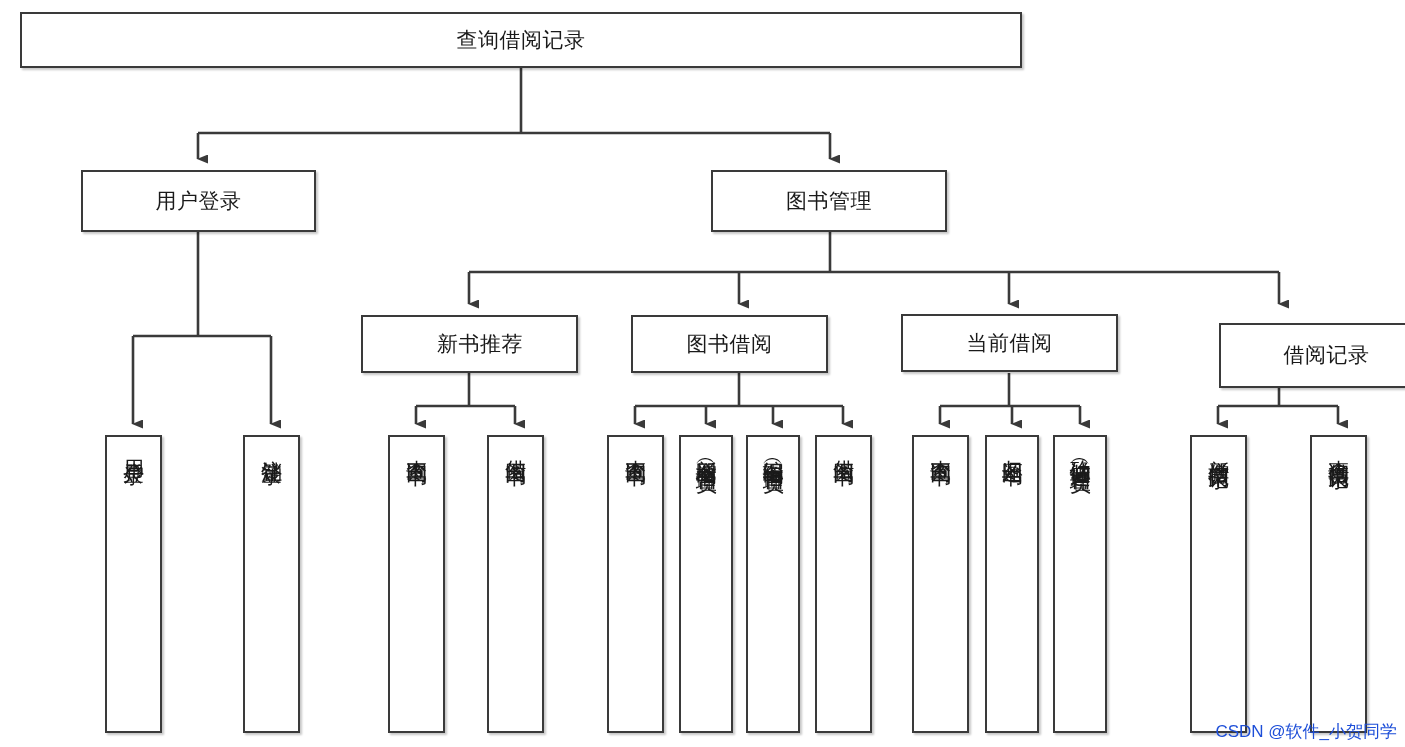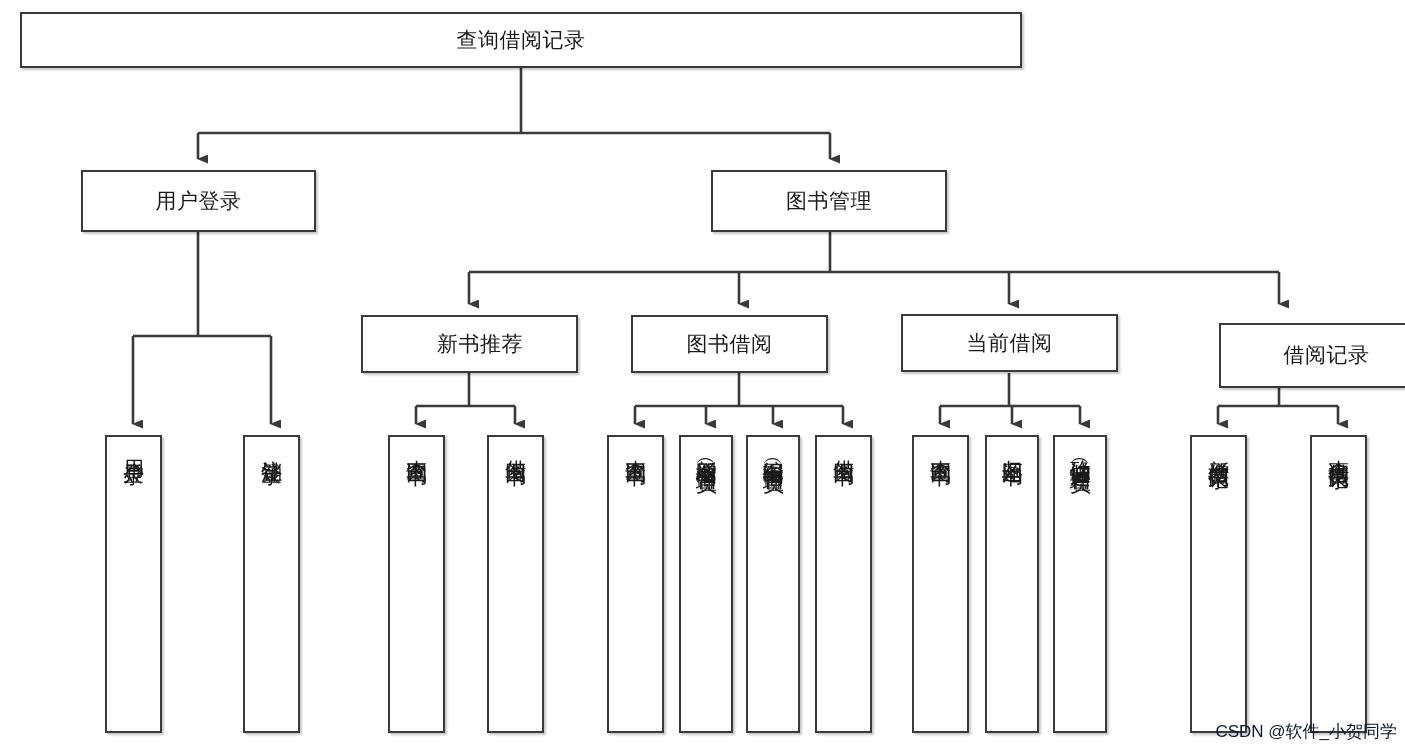--- a/index.html
+++ b/index.html
@@ -60,21 +60,21 @@
     text-orientation: upright;
     font-size: 21px;
     line-height: 1.06;
     letter-spacing: 2px;
     white-space: nowrap;
   }
   .watermark {
     position: absolute;
     right: 8px;
     bottom: 4px;
-    color: #0f172a;
+    color: #1d4ed8;
     font-size: 17px;
     z-index: 5;
     white-space: nowrap;
     user-select: none;
   }
 </style>
 </head>
 <body>
 
 <div id="diagram-canvas">

